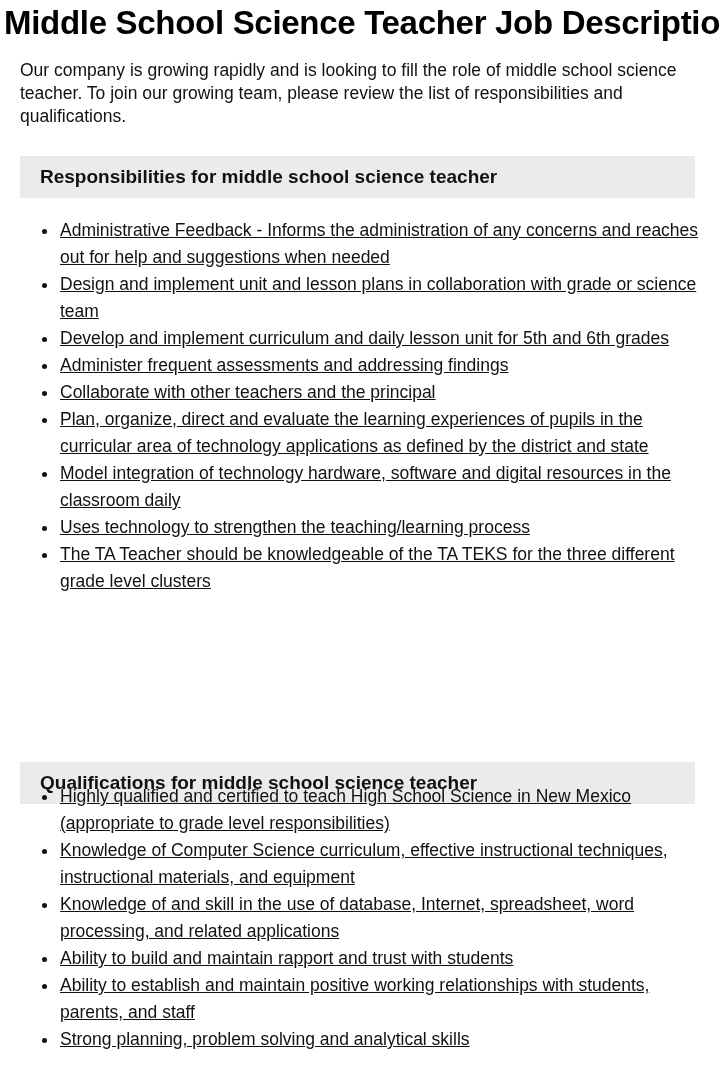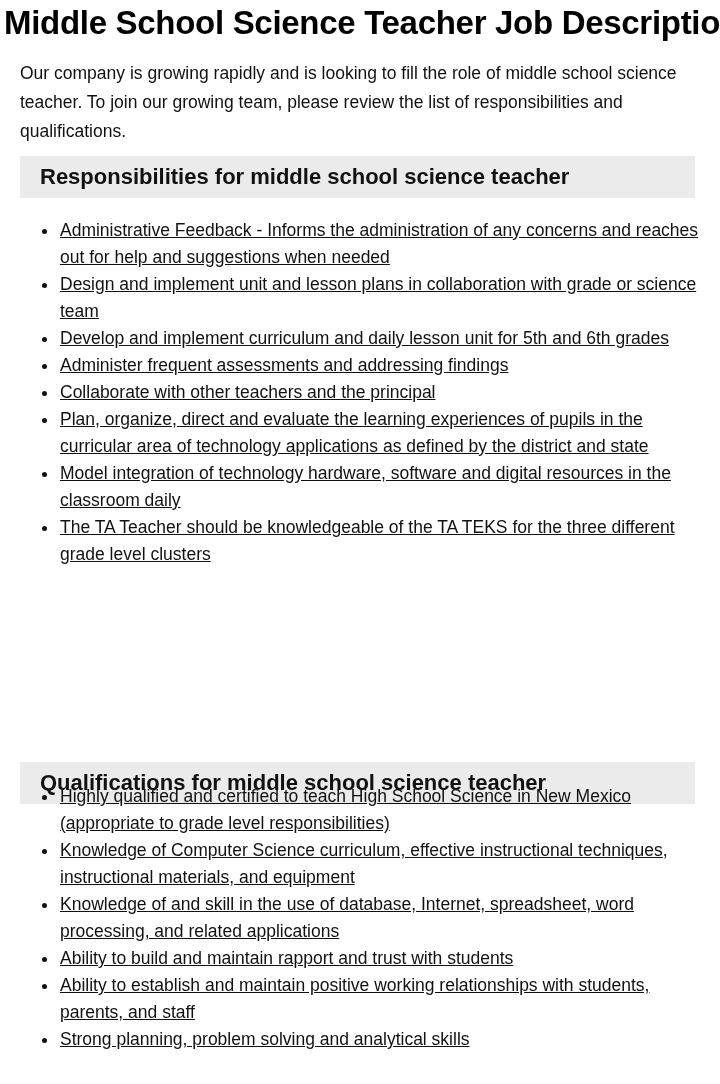--- a/index.html
+++ b/index.html
@@ -26,35 +26,35 @@
       letter-spacing: -0.3px;
       white-space: nowrap;
       color: #000000;
     }
     .intro {
       position: absolute;
       left: 20px;
       top: 59px;
       width: 680px;
       font-size: 17.5px;
-      line-height: 29px;
+      line-height: 23px;
       margin: 0;
       color: #111111;
     }
     .section-header {
       position: absolute;
       left: 20px;
       width: 675px;
       height: 42px;
       background: #ebebeb;
       box-sizing: border-box;
       padding-left: 20px;
       display: flex;
       align-items: center;
-      font-size: 22px;
+      font-size: 19px;
       font-weight: bold;
       color: #111111;
     }
     .section-header span {
       font-weight: 600;
     }
     .bullet-list {
       position: absolute;
       left: 20px;
       width: 680px;
@@ -97,20 +97,21 @@
 </div>
 
 <ul class="bullet-list" id="resp-list">
   <li>Administrative Feedback - Informs the administration of any concerns and reaches out for help and suggestions when needed</li>
   <li>Design and implement unit and lesson plans in collaboration with grade or science team</li>
   <li>Develop and implement curriculum and daily lesson unit for 5th and 6th grades</li>
   <li>Administer frequent assessments and addressing findings</li>
   <li>Collaborate with other teachers and the principal</li>
   <li>Plan, organize, direct and evaluate the learning experiences of pupils in the curricular area of technology applications as defined by the district and state</li>
   <li>Model integration of technology hardware, software and digital resources in the classroom daily</li>
+  <li>Uses technology to strengthen the teaching/learning process</li>
   <li>The TA Teacher should be knowledgeable of the TA TEKS for the three different grade level clusters</li>
 </ul>
 
 <div class="section-header" id="qual-header">
   <span>Qualifications for middle school science teacher</span>
 </div>
 
 <ul class="bullet-list" id="qual-list">
   <li>Highly qualified and certified to teach High School Science in New Mexico (appropriate to grade level responsibilities)</li>
   <li>Knowledge of Computer Science curriculum, effective instructional techniques, instructional materials, and equipment</li>

